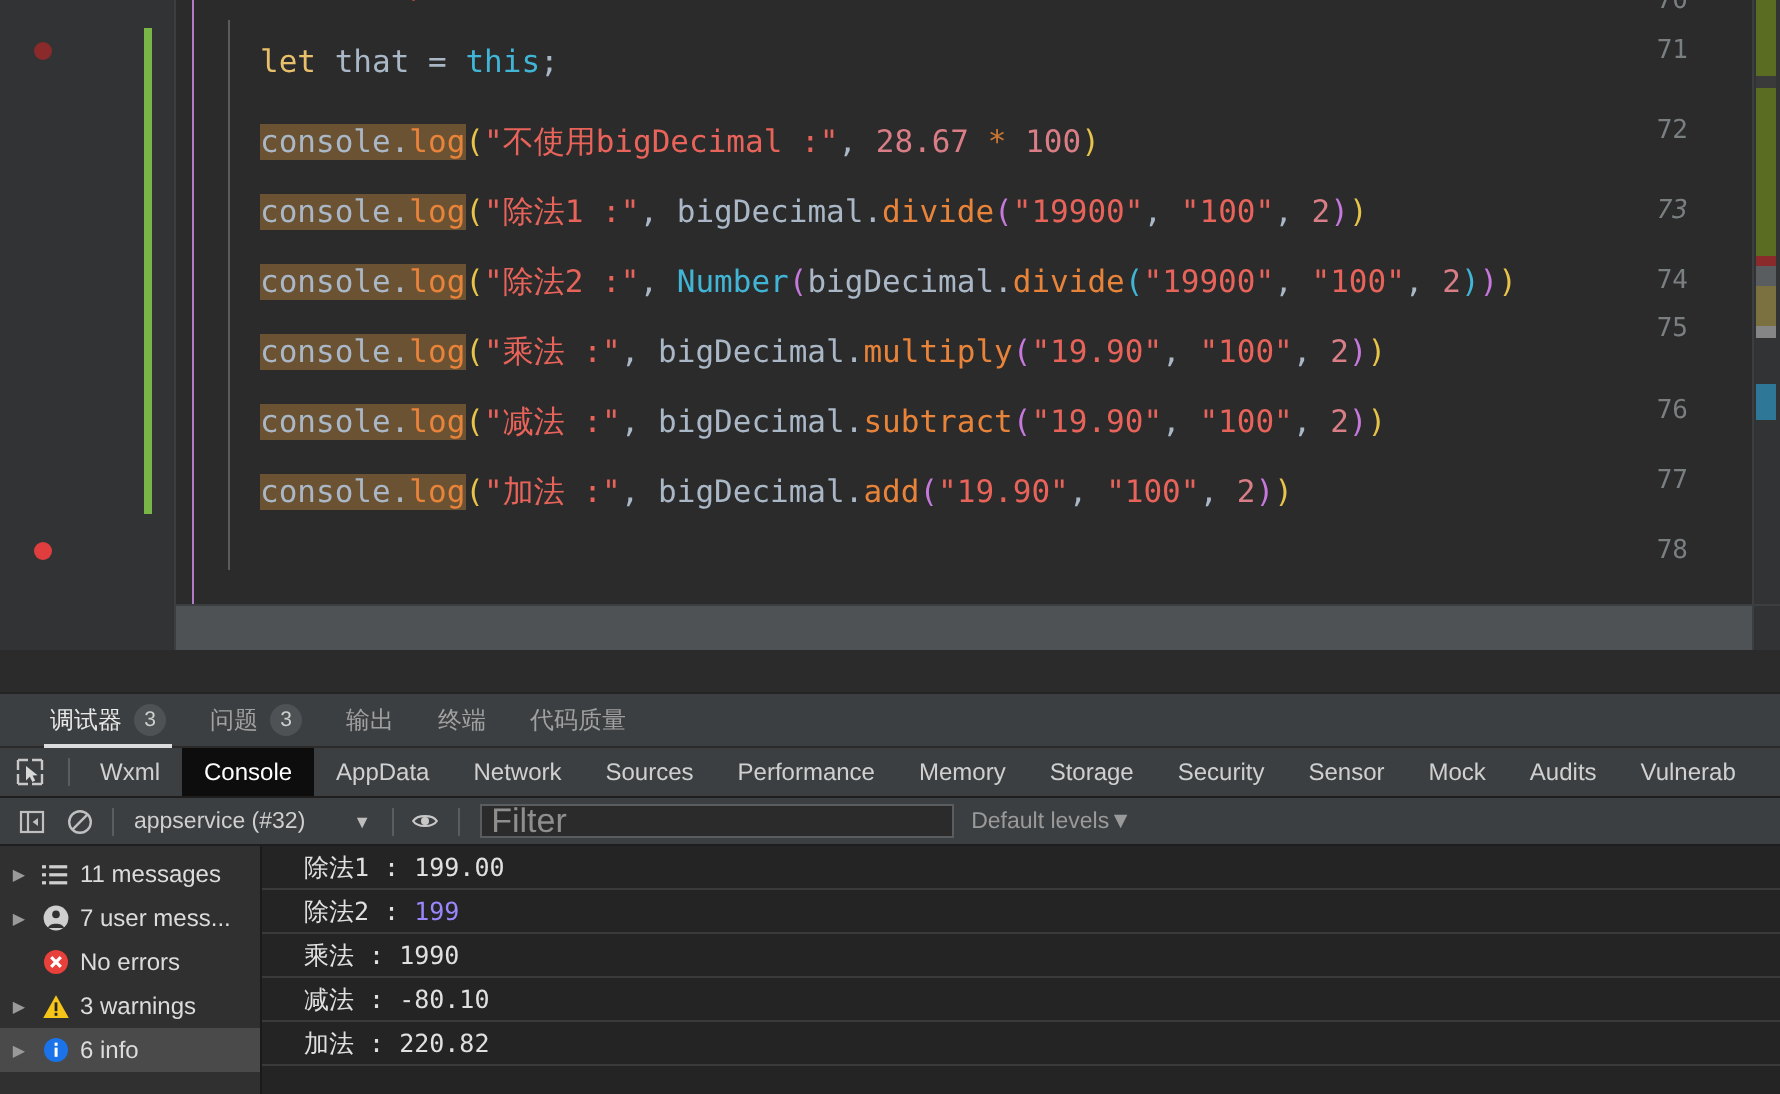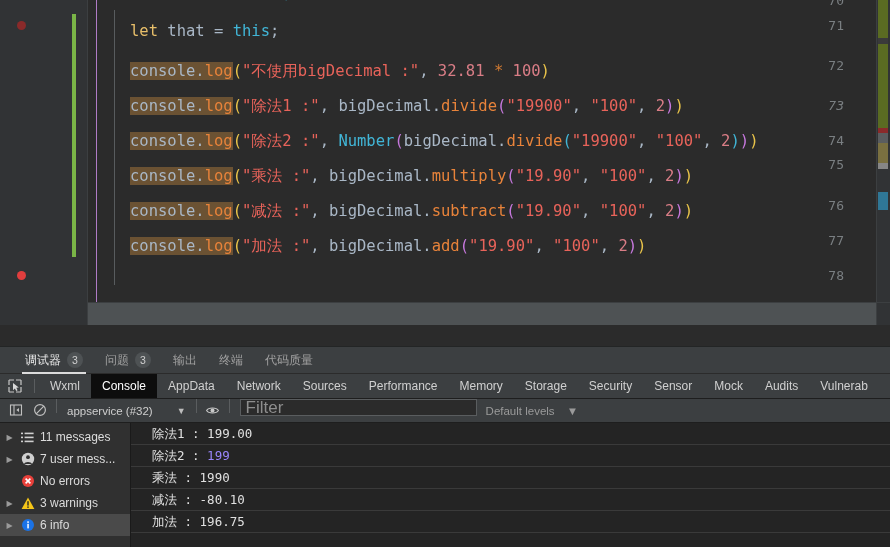--- a/index.html
+++ b/index.html
@@ -101,35 +101,35 @@
     width:30px; display:flex; align-items:center; justify-content:center; flex:none;
   }
   .dt-divider{ width:1px; margin:5px 4px; background:#5a5d5f; flex:none; }
   .dt-tab{
     display:flex; align-items:center; padding:0 11px; font-size:12px; color:#d0d0d0;
     white-space:nowrap; flex:none; cursor:default;
   }
   .dt-tab.active{ background:#0d0d0d; color:#ffffff; }
 
   .dt-toolbar{
-    height:24px; background:#3c3f41; display:flex; 
+    height:24px; background:#3c3f41; display:flex; align-items:center;
     gap:0; padding:0 4px; border-bottom:1px solid #1e1e1e; flex:none;
   }
   .tb-btn{ width:24px; height:22px; display:flex; align-items:center; justify-content:center; }
   .tb-sep{ width:1px; height:14px; background:#5a5d5f; margin:0 4px; }
   .ctx{
     font-size:11.5px; color:#cfcfcf; padding:0 6px; display:flex; align-items:center; gap:24px;
   }
   .ctx .caret{ color:#bdbdbd; font-size:9px; }
   .filter{
     width:237px; height:17px; background:#2b2b2b; border:1px solid #5a5d5f;
     margin-left:6px; display:flex; align-items:center; padding:0 5px;
   }
   .filter span{ font-size:17px; color:#8e8e8e; }
-  .levels{ font-size:11.5px; color:#9a9a9a; margin-left:9px; display:flex; align-items:center; gap:12px;}
+  .levels{ font-size:11.5px; color:#9a9a9a; margin-left:9px; display:flex; align-items:center; gap:0;}
 
   .dt-main{ flex:1; display:flex; min-height:0; background:#242424; }
 
   .side{
     width:131px; background:#303030; flex:none; border-right:1px solid #1a1a1a;
     padding-top:3px; overflow:hidden;
   }
   .side-row{
     height:22px; display:flex; align-items:center; gap:5px; padding-left:4px;
     font-size:12px; color:#dcdcdc; white-space:nowrap;
@@ -176,21 +176,21 @@
 
       <div class="lguide pink" style="left:96px; top:0; height:325px;"></div>
       <div class="lguide" style="left:114px; top:10px; height:275px;"></div>
 
       <div class="codearea">
 
         <div class="cline" style="top:-28px; padding-left:42px;"><span class="fn">onLoad</span><span class="p1">(</span><span class="str">options</span><span class="p1">)</span> <span class="p3">{</span></div>
 
         <div class="cline" style="top:11px; padding-left:42px;"><span class="kw">let</span> <span class="id">that</span> <span class="op">=</span> <span class="th">this</span><span class="id">;</span></div>
 
-        <div class="cline" style="top:51px; padding-left:42px;"><span class="sel"><span class="id">console</span><span class="id">.</span><span class="fn">log</span></span><span class="p1">(</span><span class="str">"不使用bigDecimal :"</span><span class="op">,</span> <span class="num">32.81</span> <span class="k">*</span> <span class="num">100</span><span class="p1">)</span></div>
+        <div class="cline" style="top:51px; padding-left:42px;"><span class="sel"><span class="id">console</span><span class="id">.</span><span class="fn">log</span></span><span class="p1">(</span><span class="str">"不使用bigDecimal :"</span><span class="op">,</span> <span class="num">28.67</span> <span class="k">*</span> <span class="num">100</span><span class="p1">)</span></div>
 
         <div class="cline" style="top:86px; padding-left:42px;"><span class="sel"><span class="id">console</span><span class="id">.</span><span class="fn">log</span></span><span class="p1">(</span><span class="str">"除法1 :"</span><span class="op">,</span> <span class="id">bigDecimal</span><span class="id">.</span><span class="fn">divide</span><span class="p2">(</span><span class="str">"19900"</span><span class="op">,</span> <span class="str">"100"</span><span class="op">,</span> <span class="num">2</span><span class="p2">)</span><span class="p1">)</span></div>
 
         <div class="cline" style="top:121px; padding-left:42px;"><span class="sel"><span class="id">console</span><span class="id">.</span><span class="fn">log</span></span><span class="p1">(</span><span class="str">"除法2 :"</span><span class="op">,</span> <span class="th">Number</span><span class="p2">(</span><span class="id">bigDecimal</span><span class="id">.</span><span class="fn">divide</span><span class="p3">(</span><span class="str">"19900"</span><span class="op">,</span> <span class="str">"100"</span><span class="op">,</span> <span class="num">2</span><span class="p3">)</span><span class="p2">)</span><span class="p1">)</span></div>
 
         <div class="cline" style="top:156px; padding-left:42px;"><span class="sel"><span class="id">console</span><span class="id">.</span><span class="fn">log</span></span><span class="p1">(</span><span class="str">"乘法 :"</span><span class="op">,</span> <span class="id">bigDecimal</span><span class="id">.</span><span class="fn">multiply</span><span class="p2">(</span><span class="str">"19.90"</span><span class="op">,</span> <span class="str">"100"</span><span class="op">,</span> <span class="num">2</span><span class="p2">)</span><span class="p1">)</span></div>
 
         <div class="cline" style="top:191px; padding-left:42px;"><span class="sel"><span class="id">console</span><span class="id">.</span><span class="fn">log</span></span><span class="p1">(</span><span class="str">"减法 :"</span><span class="op">,</span> <span class="id">bigDecimal</span><span class="id">.</span><span class="fn">subtract</span><span class="p2">(</span><span class="str">"19.90"</span><span class="op">,</span> <span class="str">"100"</span><span class="op">,</span> <span class="num">2</span><span class="p2">)</span><span class="p1">)</span></div>
 
         <div class="cline" style="top:226px; padding-left:42px;"><span class="sel"><span class="id">console</span><span class="id">.</span><span class="fn">log</span></span><span class="p1">(</span><span class="str">"加法 :"</span><span class="op">,</span> <span class="id">bigDecimal</span><span class="id">.</span><span class="fn">add</span><span class="p2">(</span><span class="str">"19.90"</span><span class="op">,</span> <span class="str">"100"</span><span class="op">,</span> <span class="num">2</span><span class="p2">)</span><span class="p1">)</span></div>
@@ -387,19 +387,19 @@
             </span>
             <span>6 info</span>
           </div>
         </div>
 
         <div class="msgs">
           <div class="msg"><span>除法1 : </span><span>199.00</span></div>
           <div class="msg"><span>除法2 : </span><span class="mnum">199</span></div>
           <div class="msg"><span>乘法 : </span><span>1990</span></div>
           <div class="msg"><span>减法 : </span><span>-80.10</span></div>
-          <div class="msg"><span>加法 : </span><span>196.75</span></div>
+          <div class="msg"><span>加法 : </span><span>220.82</span></div>
         </div>
 
       </div>
     </div>
   </div>
 </div>
 
 </body></html>

